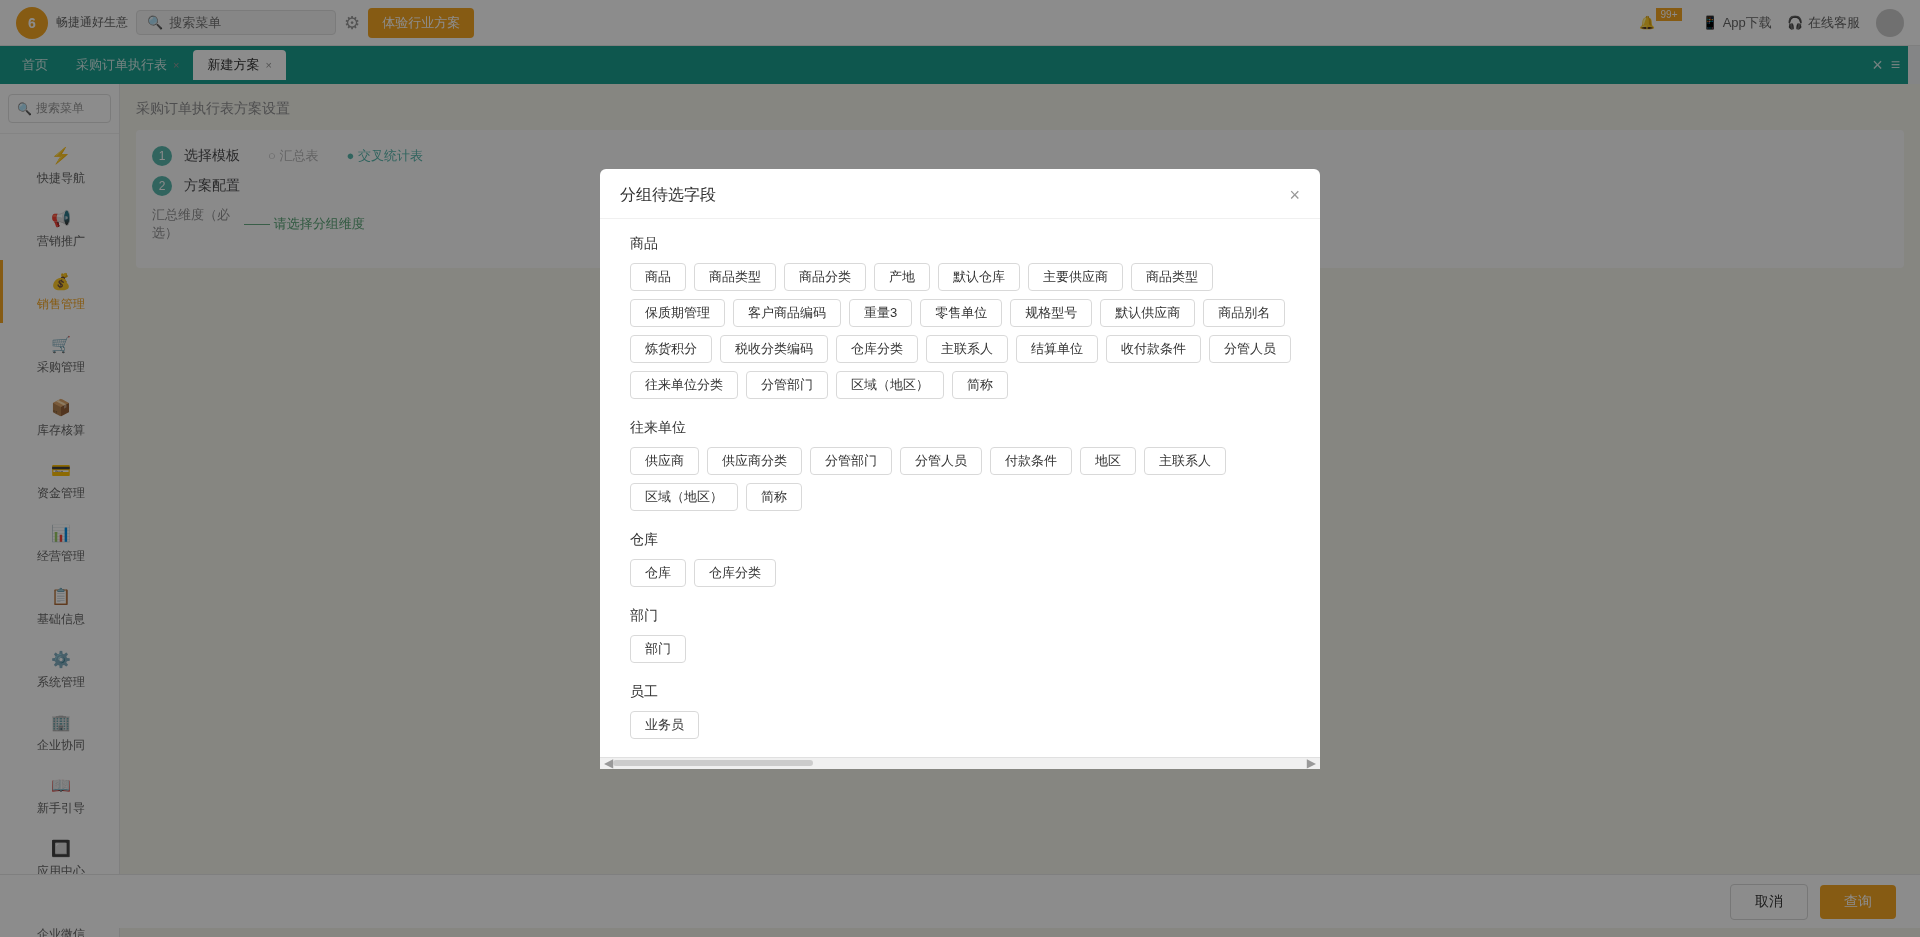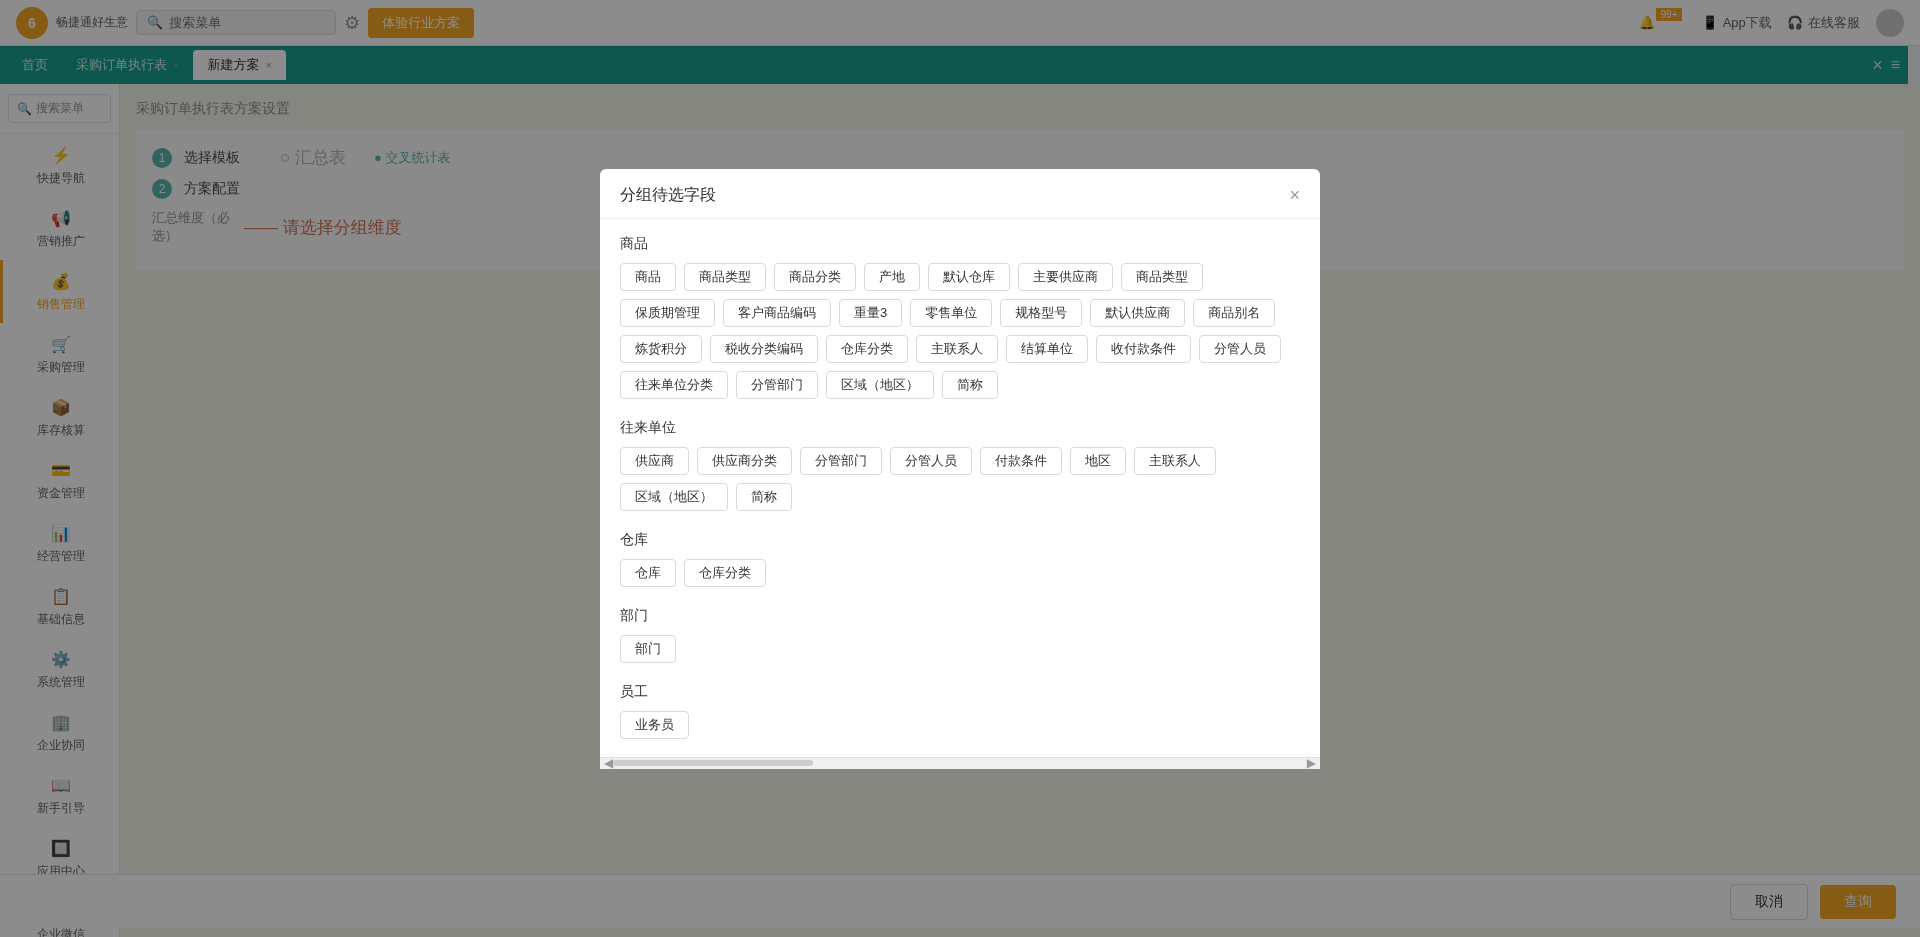--- a/index.html
+++ b/index.html
@@ -259,20 +259,21 @@
     .modal-body {
       flex: 1;
       overflow-y: auto;
       padding: 16px 20px;
     }
     .modal-body::-webkit-scrollbar { width: 6px; }
     .modal-body::-webkit-scrollbar-track { background: #f1f1f1; }
     .modal-body::-webkit-scrollbar-thumb { background: #ccc; border-radius: 3px; }
     .field-section {
       margin-bottom: 20px;
+      margin-left: 10px;
     }
     .field-section-title {
       font-size: 14px;
       font-weight: 500;
       color: #333;
       margin-bottom: 10px;
     }
     .field-tags {
       display: flex;
       flex-wrap: wrap;
@@ -443,31 +444,31 @@
   </div>
 
 </div>
 
 <div class="bg-content">
   <div class="page-title">采购订单执行表方案设置</div>
   <div class="bg-card">
     <div class="bg-row">
       <div class="step-num">1</div>
       <span style="font-size:14px;">选择模板</span>
-      <span style="color:#999;font-size:17px;margin-left:28px;">○ <span>汇总表</span></span>
+      <span style="color:#999;font-size:13px;margin-left:16px;">○ <span>汇总表</span></span>
       <span style="color:#1a9e8e;font-size:13px;margin-left:16px;">● <span>交叉统计表</span></span>
     </div>
     <div class="bg-row">
       <div class="step-num">2</div>
       <span style="font-size:14px;">方案配置</span>
     </div>
     <div style="">
       <div class="bg-row">
         <span class="bg-label">汇总维度（必选）</span>
-        <span style="color:#c2410c;font-size:17px;">—— <span>请选择分组维度</span></span>
+        <span style="color:#15803d;font-size:13px;">—— <span>请选择分组维度</span></span>
       </div>
     </div>
   </div>
 </div>
 
 <div class="modal-overlay">
   <div class="modal">
     <div class="modal-header">
       <span class="modal-title">分组待选字段</span>
       <span class="modal-close">×</span>

